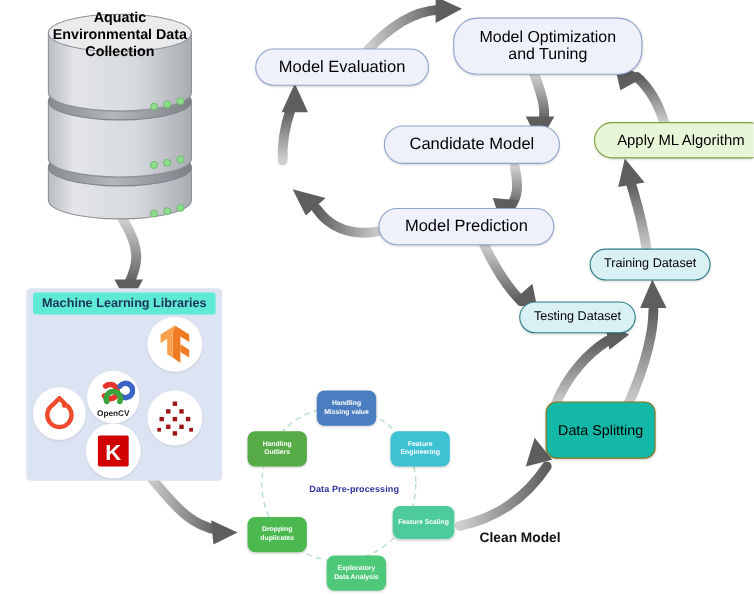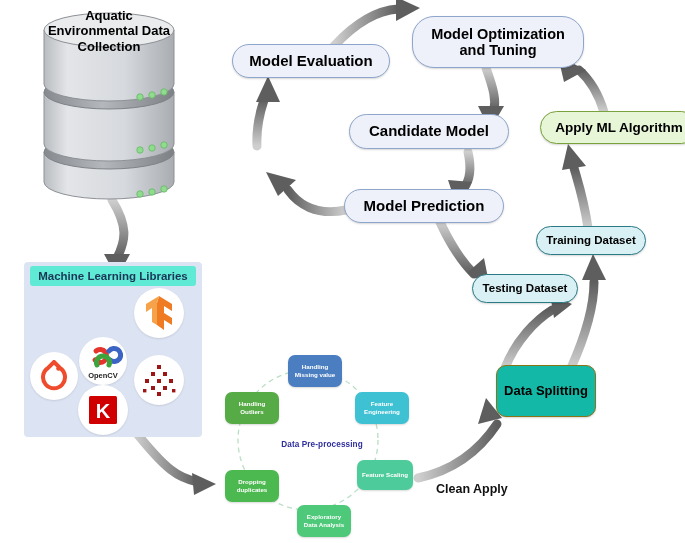--- a/index.html
+++ b/index.html
@@ -2,21 +2,21 @@
 <html><head>
 <meta charset="utf-8">
 <style>
   html,body{margin:0;padding:0;background:#ffffff;}
   body{width:685px;height:543px;position:relative;overflow:hidden;
        font-family:"Liberation Sans","DejaVu Sans",sans-serif;}
   #stage{position:absolute;left:16px;top:0;width:685px;height:543px;}
   svg#arrows{position:absolute;left:0;top:0;width:685px;height:543px;pointer-events:none;}
 
   .node{position:absolute;box-sizing:border-box;display:flex;align-items:center;
-        justify-content:center;text-align:center;font-weight:bold;color:#000;
+        justify-content:center;text-align:center;font-weight:normal;color:#000;
         line-height:1.12;}
 
   
   .pill{background:#eef1f9;border:1.4px solid #8fa6cc;border-radius:22px;
         box-shadow:0 1px 2px rgba(0,0,0,.16);}
   
   .ds{background:#d9f0f5;border:1.6px solid #2b7b86;border-radius:16px;
         box-shadow:0 1px 2px rgba(0,0,0,.16);}
   
   .alg{background:#e8f6d8;border:1.6px solid #7aa13c;border-radius:18px;
@@ -314,15 +314,15 @@
   </div>
 
   <div class="node ds" style="left:520px;top:226px;width:110px;height:29px;font-size:11.5px;">
     <span>Training Dataset</span>
   </div>
 
   <div class="node split" style="left:480px;top:365px;width:100px;height:52px;font-size:13px;">
     <span>Data Splitting</span>
   </div>
 
-  <div id="cleandata">Clean Apply</div>
+  <div id="cleandata">Clean Model</div>
 
 </div>
 
 </body></html>

